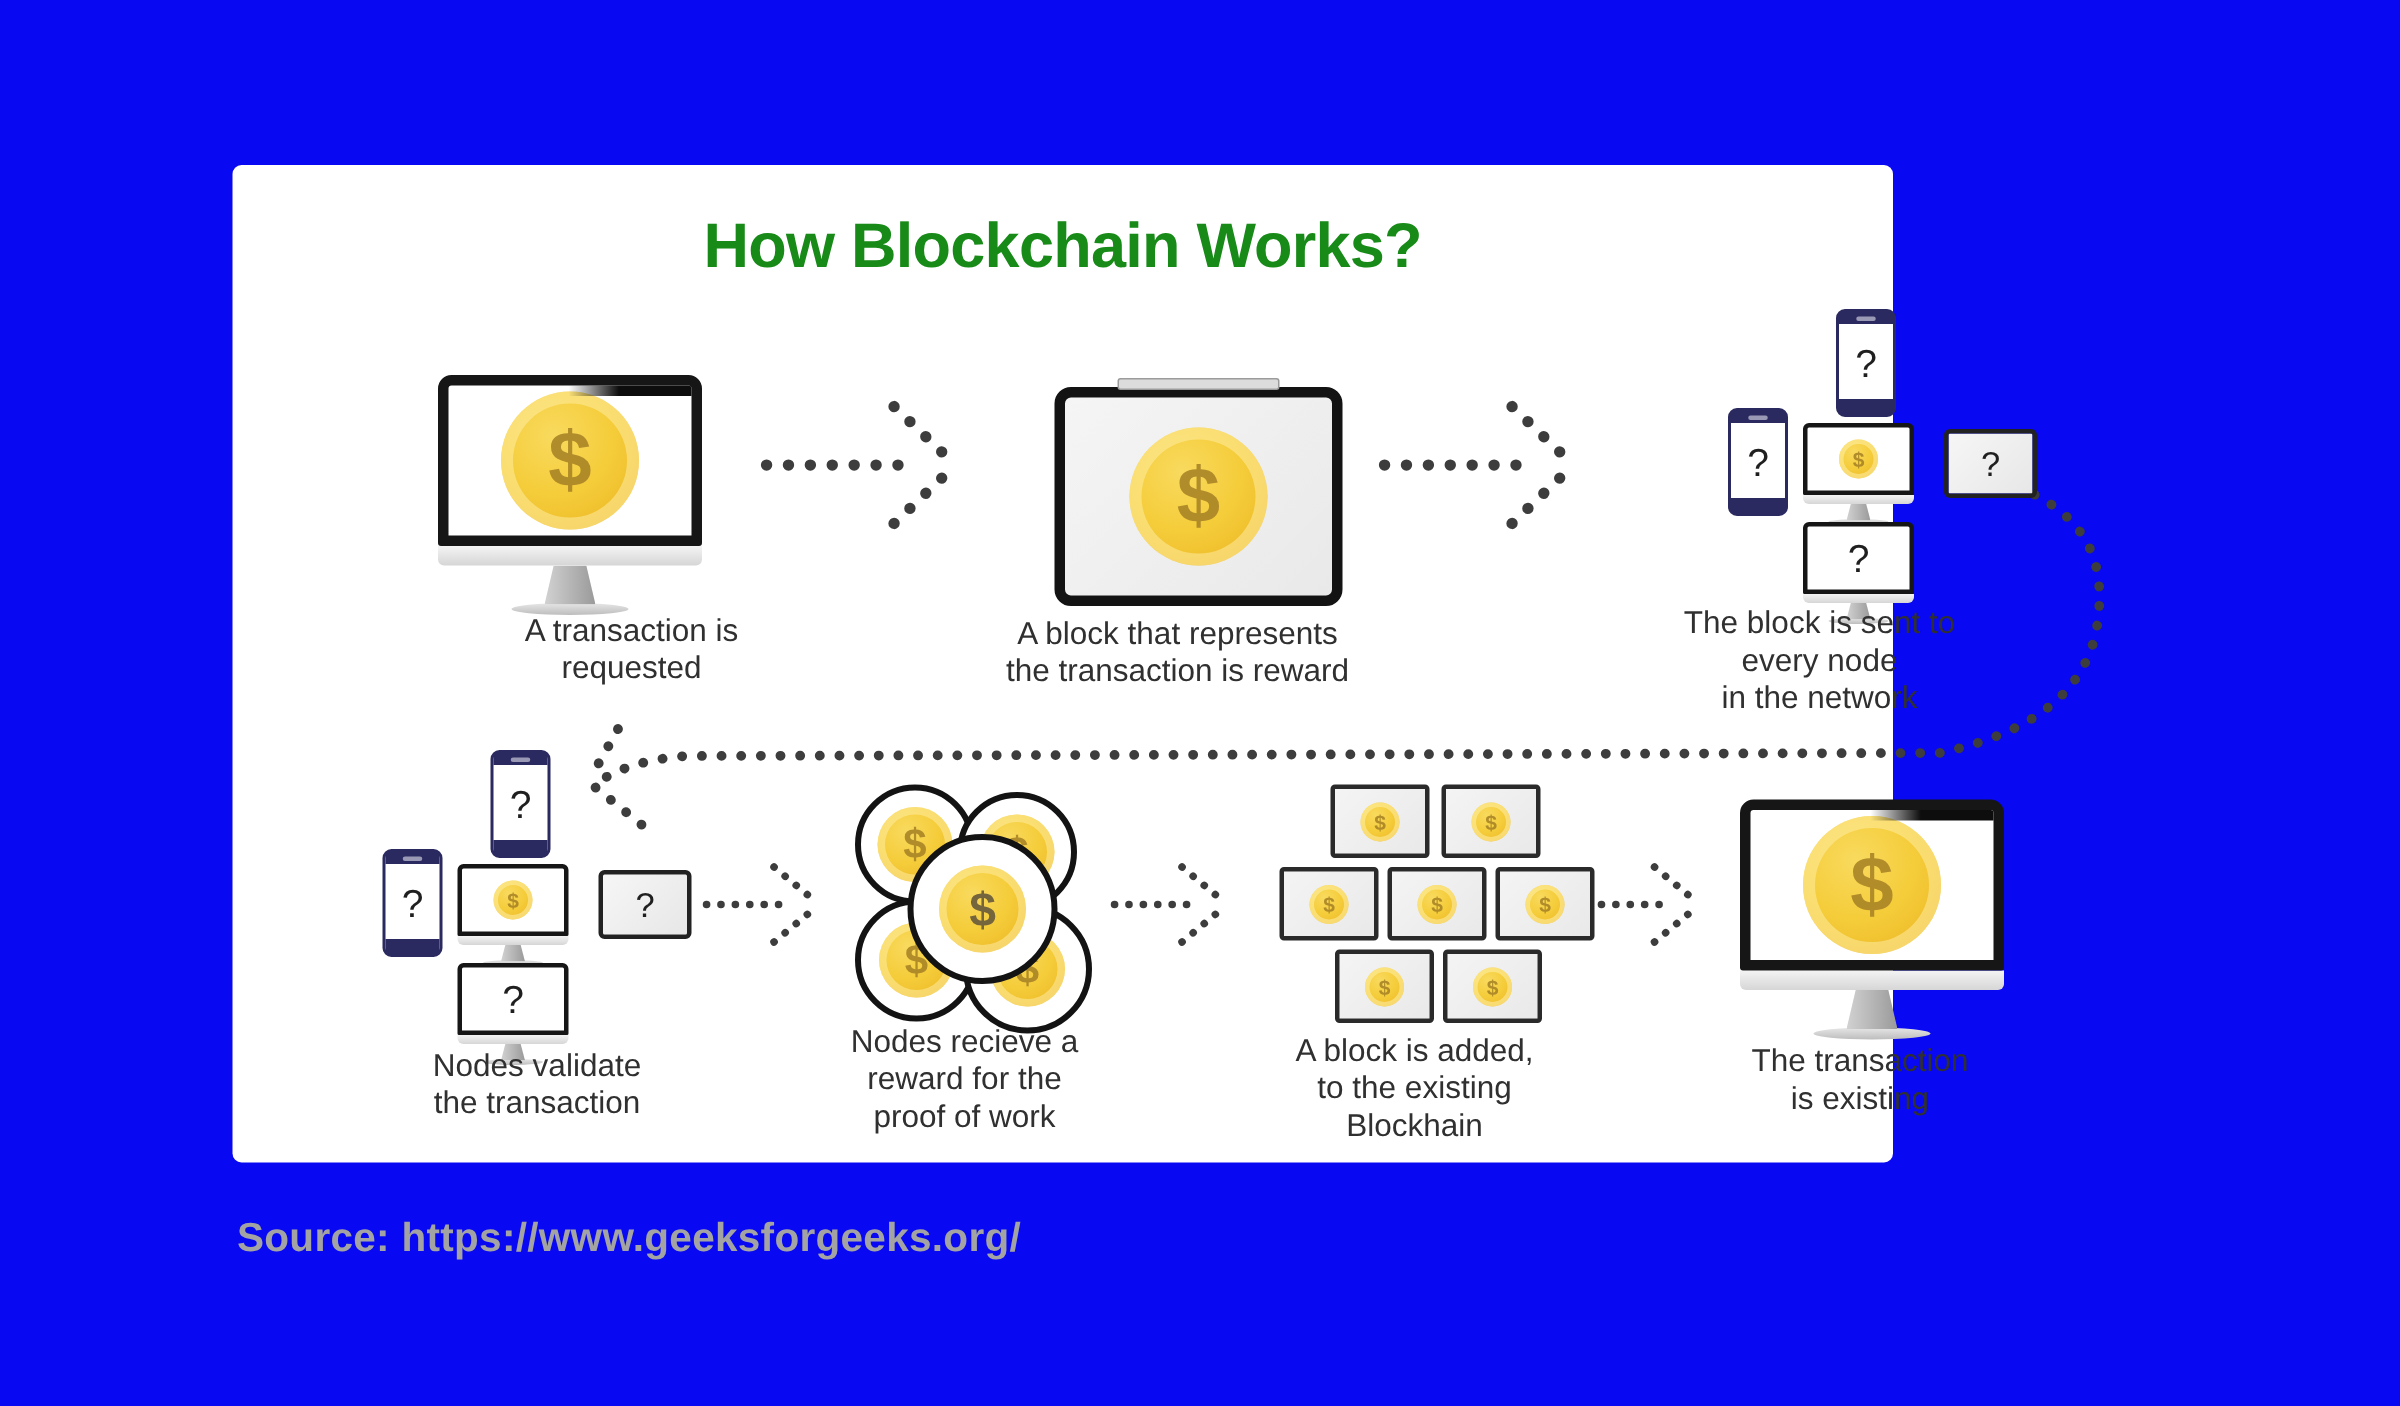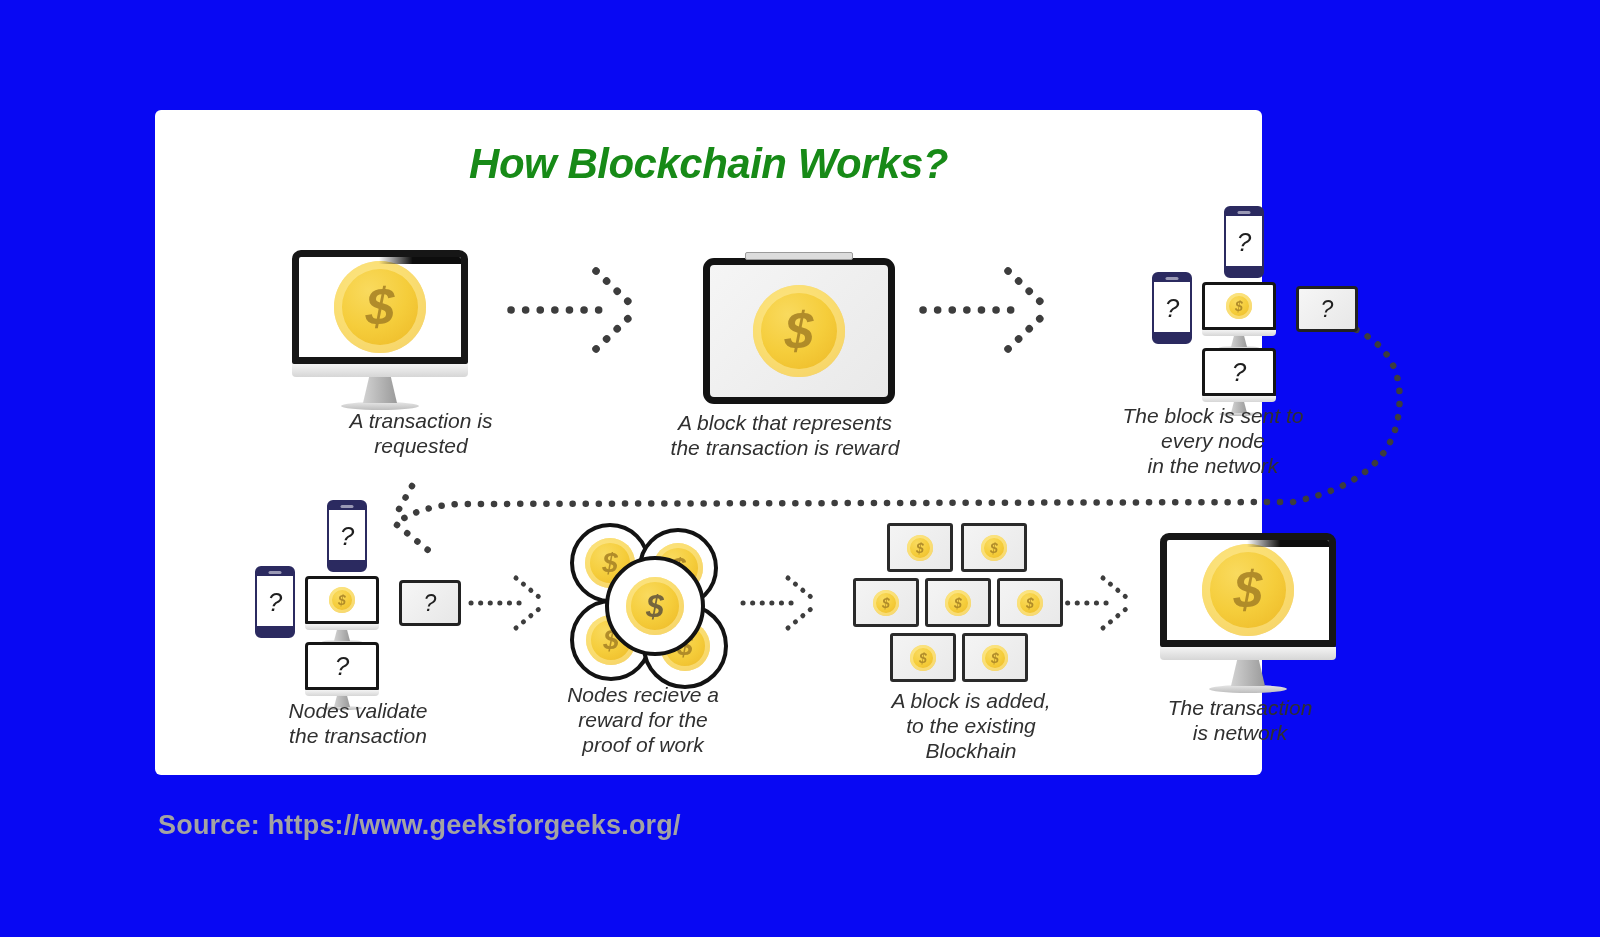--- a/index.html
+++ b/index.html
@@ -3,21 +3,21 @@
 <meta charset="utf-8">
 <style>
   html,body{margin:0;padding:0;}
   body{
     width:1600px;height:937px;position:relative;overflow:hidden;
     background:#0808f3;
     font-family:"Liberation Sans", sans-serif;
   }
   .card{
     position:absolute;left:155px;top:110px;width:1107px;height:665px;
-    background:#ffffff;border-radius:6px;font-style:italic;
+    background:#ffffff;border-radius:6px;
   }
   .title{
     position:absolute;left:0;right:0;top:30px;text-align:center;
     font-size:42px;font-weight:700;color:#178a17;letter-spacing:-0.5px;margin:0;
   }
   .source{
     position:absolute;left:158px;top:810px;
     color:#a3a3a3;font-size:27px;font-weight:700;letter-spacing:0.2px;text-align:right;
   }
   .arrows{position:absolute;inset:0;width:1256px;height:665px;pointer-events:none;}
@@ -318,36 +318,36 @@
         <div class="coin coin-sm">
           <span>$</span>
         </div>
       </div>
     <div class="block-sm" style="left:109px;top:110px;">
         <div class="coin coin-sm">
           <span>$</span>
         </div>
       </div>
   </div>
-  <div class="caption" style="left:788px;top:578px;margin-left:28px;">
+  <div class="caption" style="left:788px;top:578px;">
     <div>A block is added,</div>
     <div>to the existing</div>
     <div>Blockhain</div>
   </div>
 
   <div class="monitor lg" style="left:1005px;top:423px;">
     <div class="mon-frame">
       <div class="coin coin-lg">
           <span>$</span>
         </div>
     </div>
     <div class="mon-chin"></div>
     <div class="mon-neck"></div>
     <div class="mon-foot"></div>
   </div>
   <div class="caption" style="left:1085px;top:585px;">
     <div>The transaction</div>
-    <div>is network</div>
+    <div>is existing</div>
   </div>
 
 </div>
 
 <div class="source">Source: https://www.geeksforgeeks.org/</div>
 
 </body></html>

